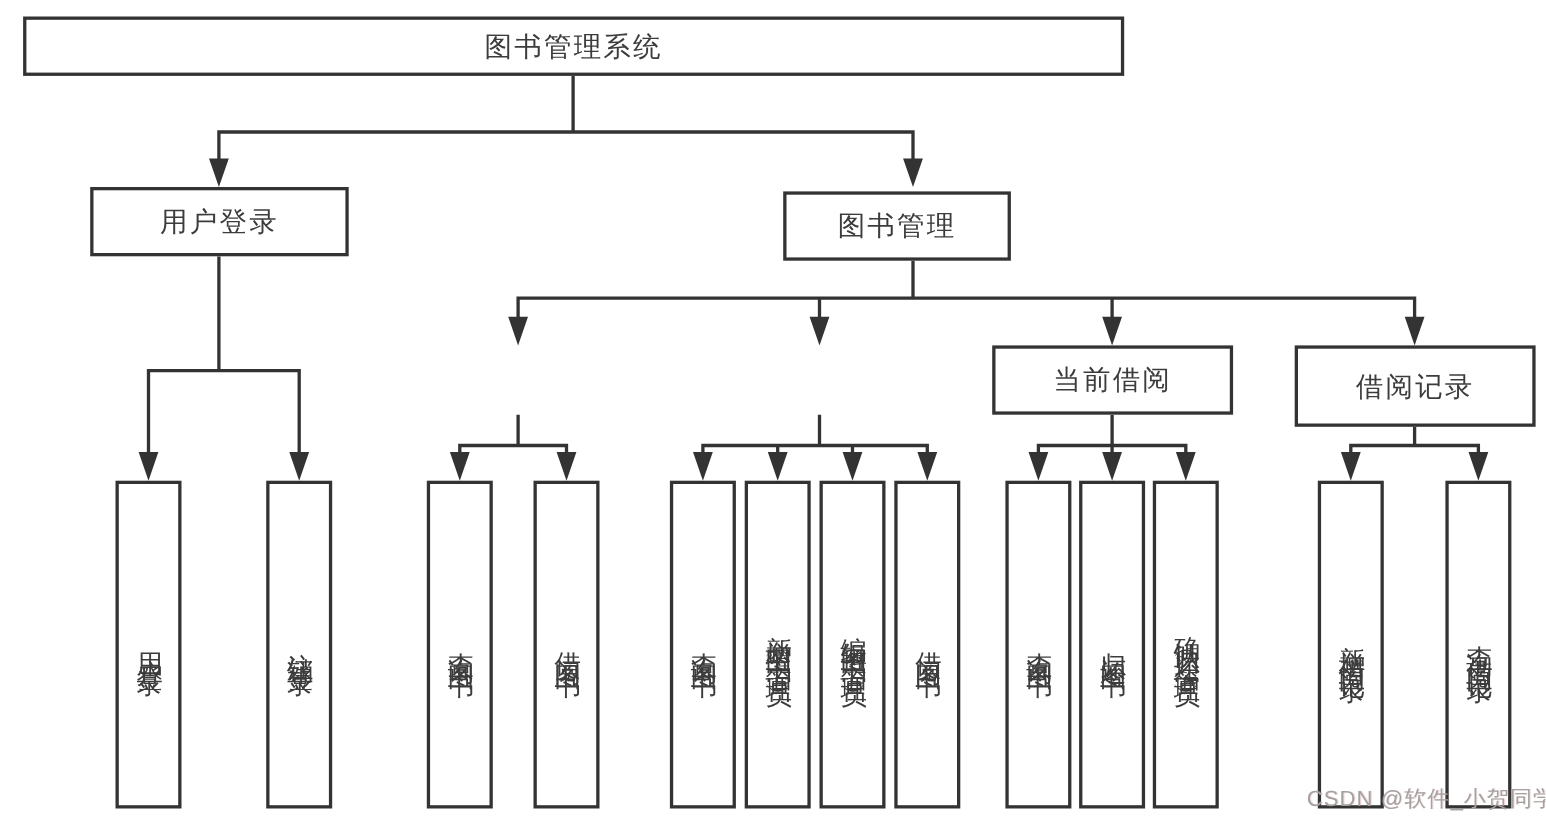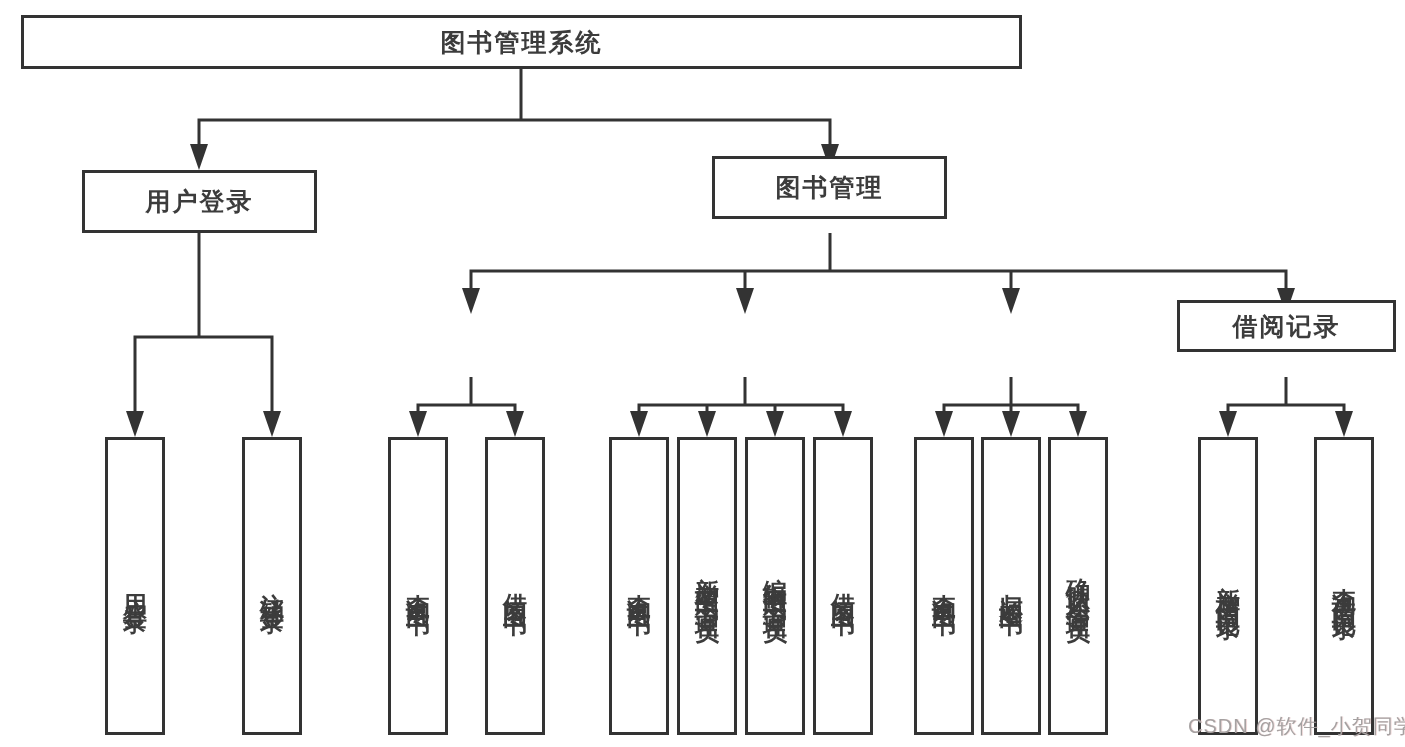--- a/index.html
+++ b/index.html
@@ -18,21 +18,20 @@
     width: 1405px; height: 747px;
   }
   .node {
     position: absolute;
     background: #ffffff;
     border: 3px solid #333333;
     display: flex;
     align-items: center;
     justify-content: center;
     color: #3c3c3c;
-    font-weight: bold;
   }
   .h-label {
     font-size: 25px;
     letter-spacing: 2px;
     white-space: nowrap;
   }
   .leaf .v-label {
     writing-mode: vertical-rl;
     text-orientation: mixed;
     font-size: 24px;
@@ -96,25 +95,28 @@
     </g>
   </svg>
 
   <div class="node" style="left:21px; top:15px; width:1001px; height:54px">
     <span class="h-label">图书管理系统</span>
   </div>
 
   <div class="node" style="left:82px; top:170px; width:235px; height:63px">
     <span class="h-label">用户登录</span>
   </div>
-  <div class="node" style="left:712px; top:156px; width:235px; height:63px">
+  <div class="node" style="left:712px; top:174px; width:207px; height:63px">
     <span class="h-label">图书管理</span>
   </div>
 
-  <div class="node" style="left:1177px; top:300px; width:219px; height:52px">
+  <div class="node" style="left:902px; top:314px; width:219px; height:63px">
+    <span class="h-label">当前借阅</span>
+  </div>
+  <div class="node" style="left:1177px; top:314px; width:219px; height:74px">
     <span class="h-label">借阅记录</span>
   </div>
 
   <div class="node leaf" style="left:105px; top:437px; width:60px; height:298px">
     <span class="v-label">用户登录</span>
   </div>
   <div class="node leaf" style="left:242px; top:437px; width:60px; height:298px">
     <span class="v-label">注销登录</span>
   </div>
 

